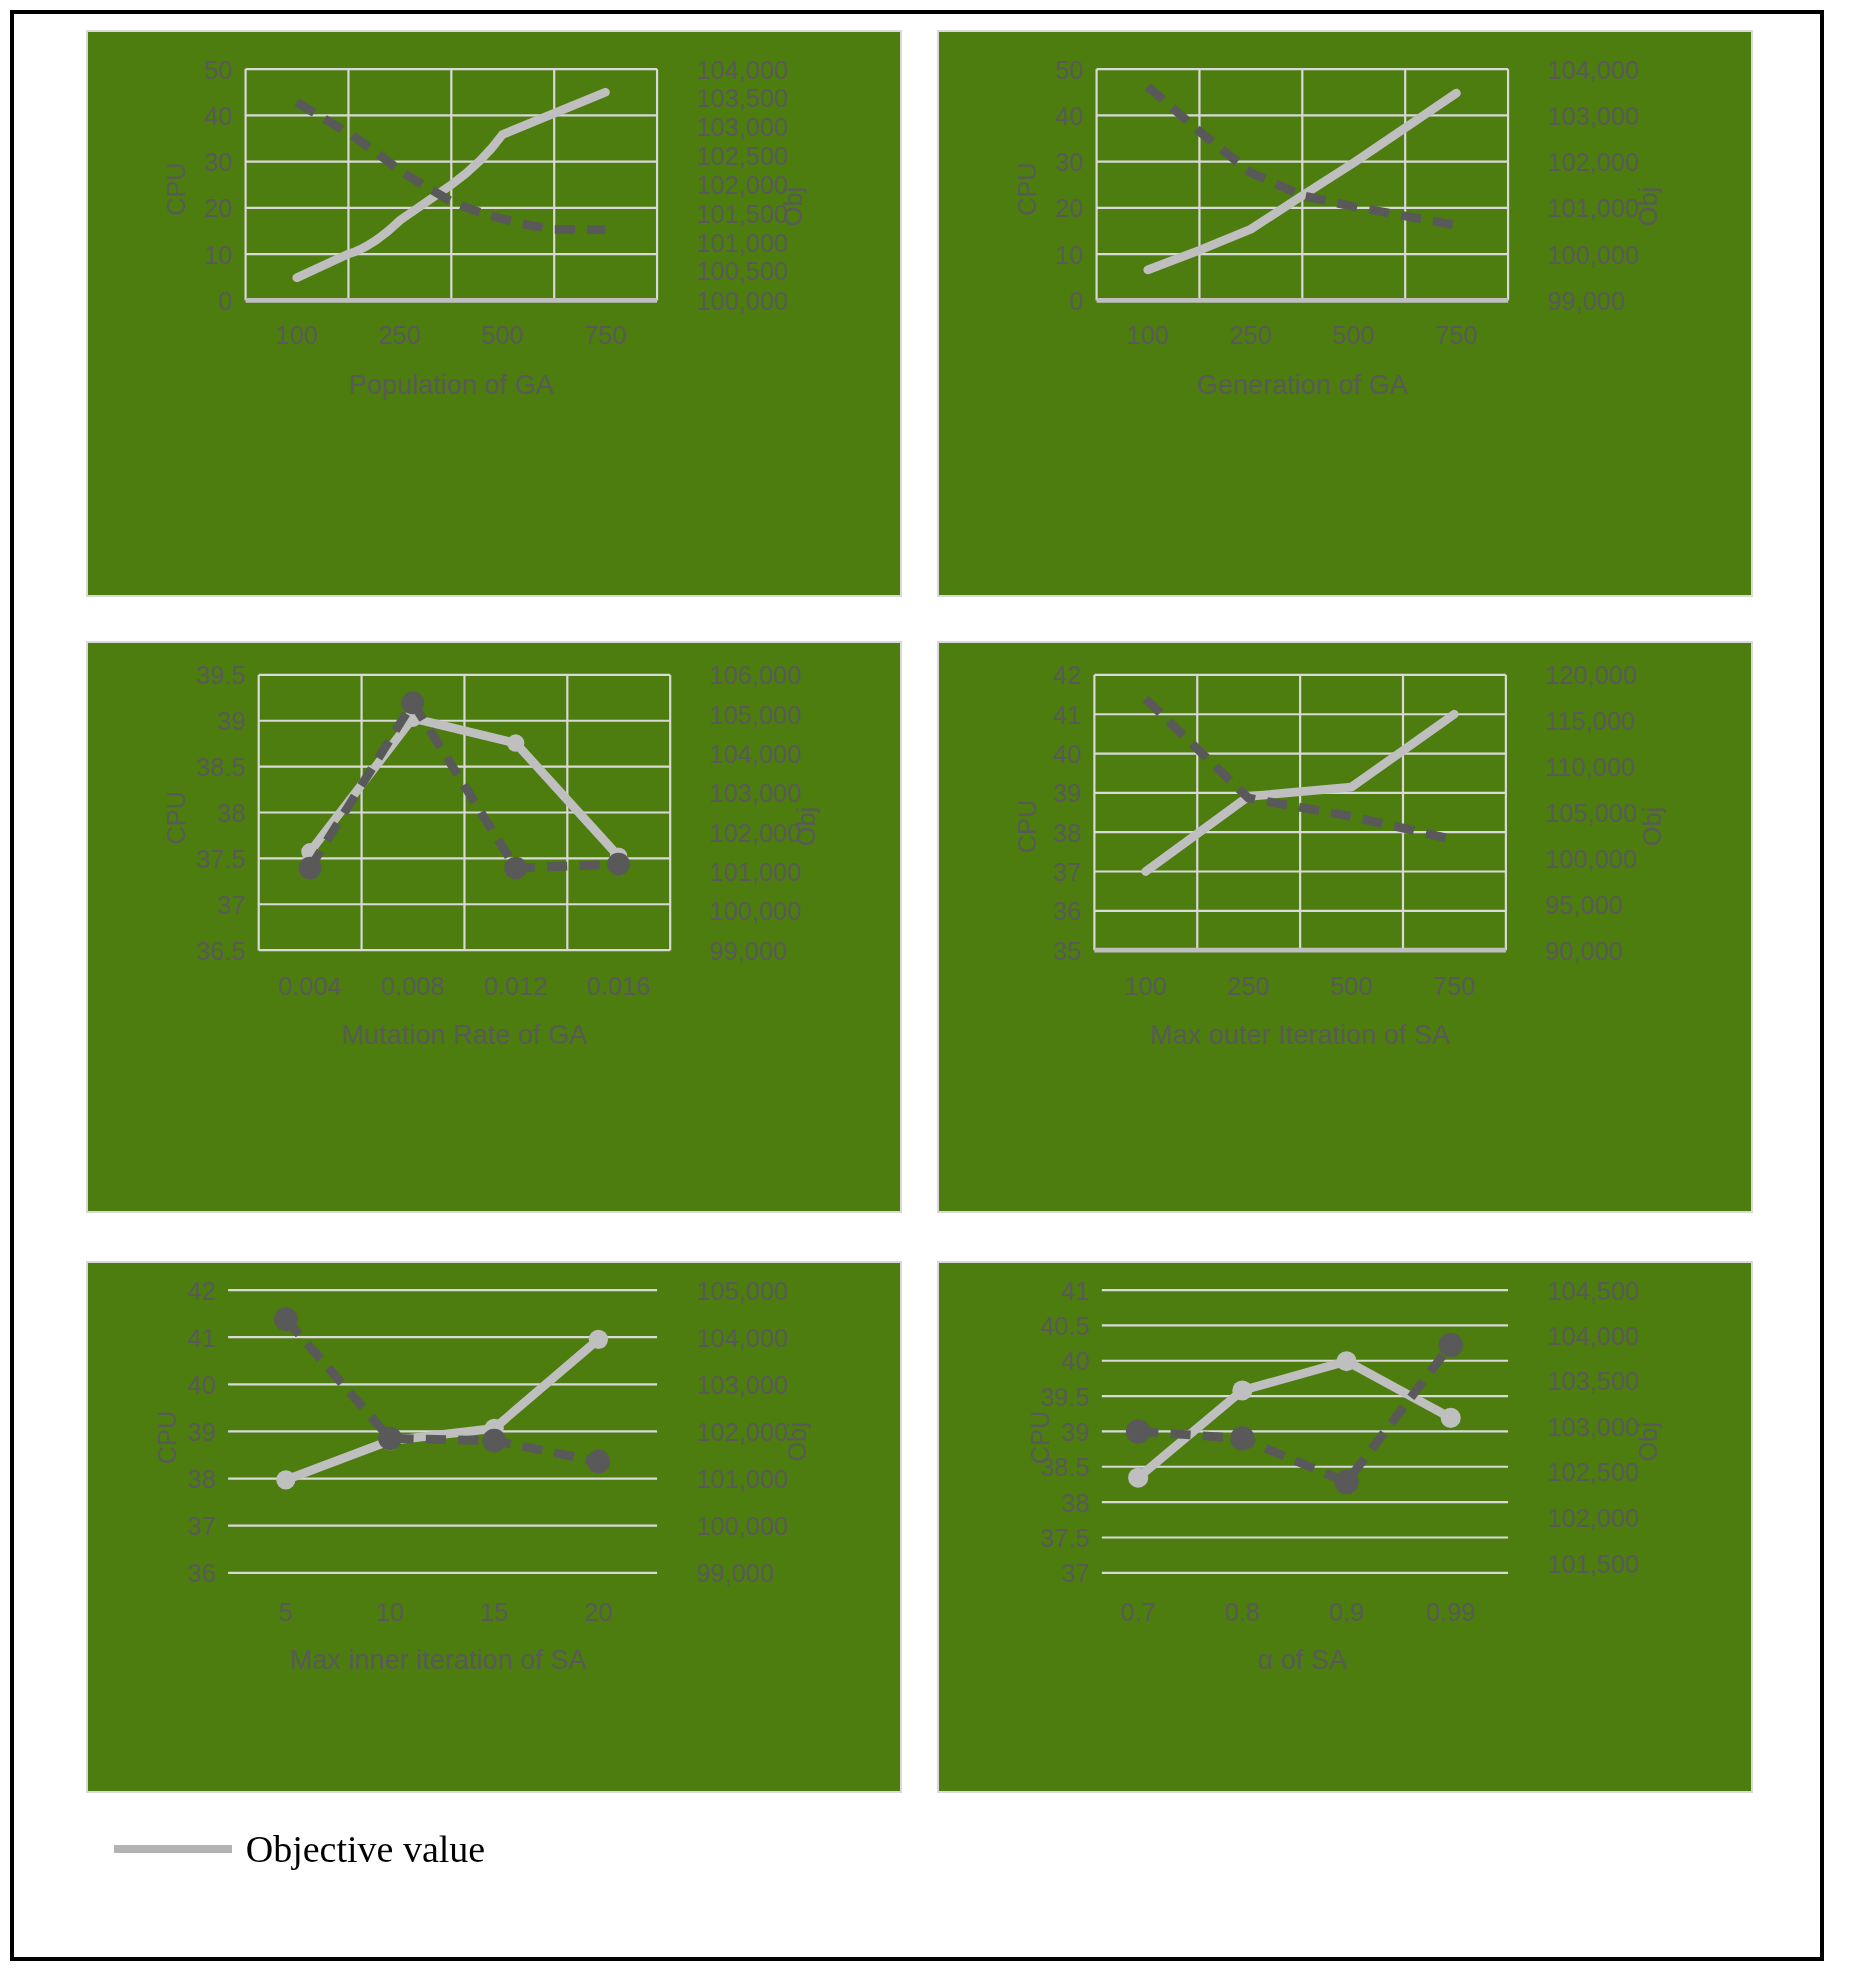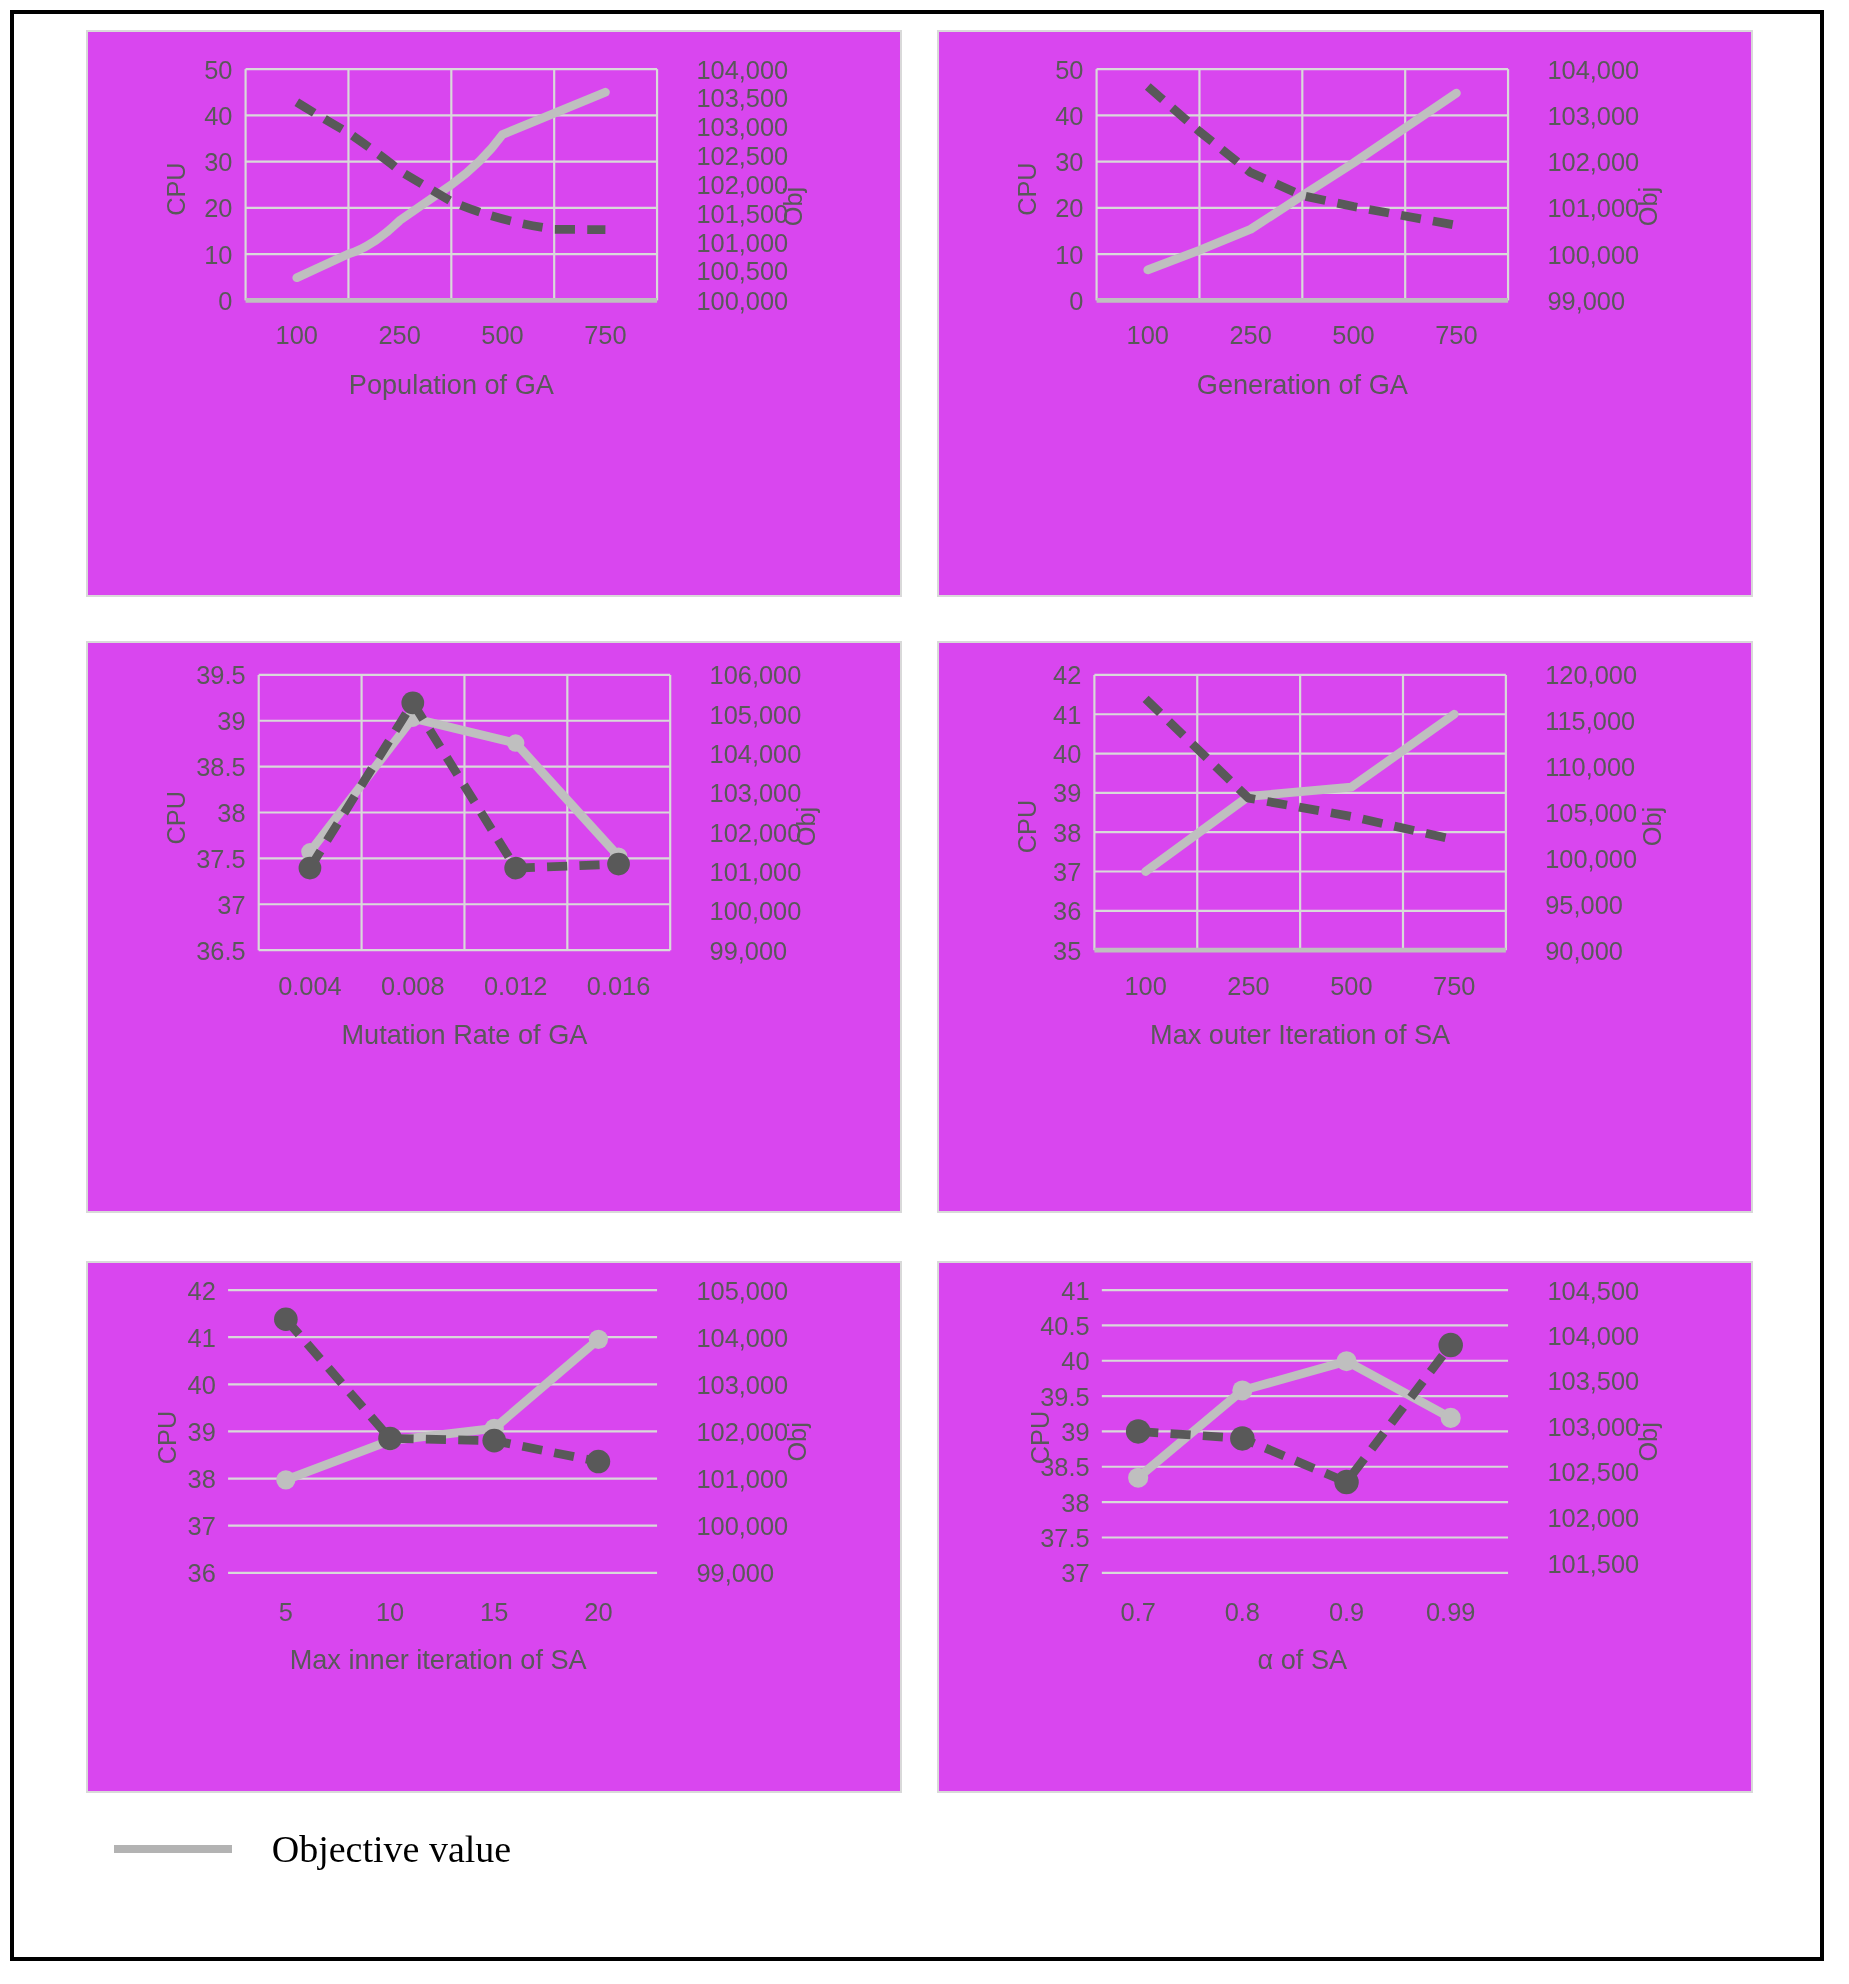--- a/index.html
+++ b/index.html
@@ -30,21 +30,21 @@
     left: 72px;
     top: 16px;
     width: 1667px;
     height: 1763px;
   }
 
   .panel {
     position: absolute;
     border: 2.2px solid #d9d9d9;
     box-sizing: border-box;
-    background: #d946ef;
+    background: #4d7c0f;
     text-decoration: underline;
   }
   .panel.col-l { left: 0px;    width: 816px; }
   .panel.col-r { left: 851px; width: 816px; }
   .panel.row-1 { top: 0px;     height: 567px; }
   .panel.row-2 { top: 611px;  height: 572px; }
   .panel.row-3 { top: 1231px;  height: 532px; }
 
   .chart-svg { display: block; width: 100%; height: 100%; }
 
@@ -92,21 +92,20 @@
     left: 72px;
     top: 1803px;
     width: 1667px;
     height: 88px;
   }
   .legend-item {
     position: absolute;
     display: flex;
     align-items: center;
     height: 53px;
-    gap: 26px;
   }
   #legend-objective { left: 28px;   top: 6.2px; }
   #legend-cputime   { left: 869px; top: 6.2px; }
 
   .legend-swatch-solid {
     width: 118px;
     height: 8px;
     background: #b3b3b3;
     margin-right: 14px;
   }

